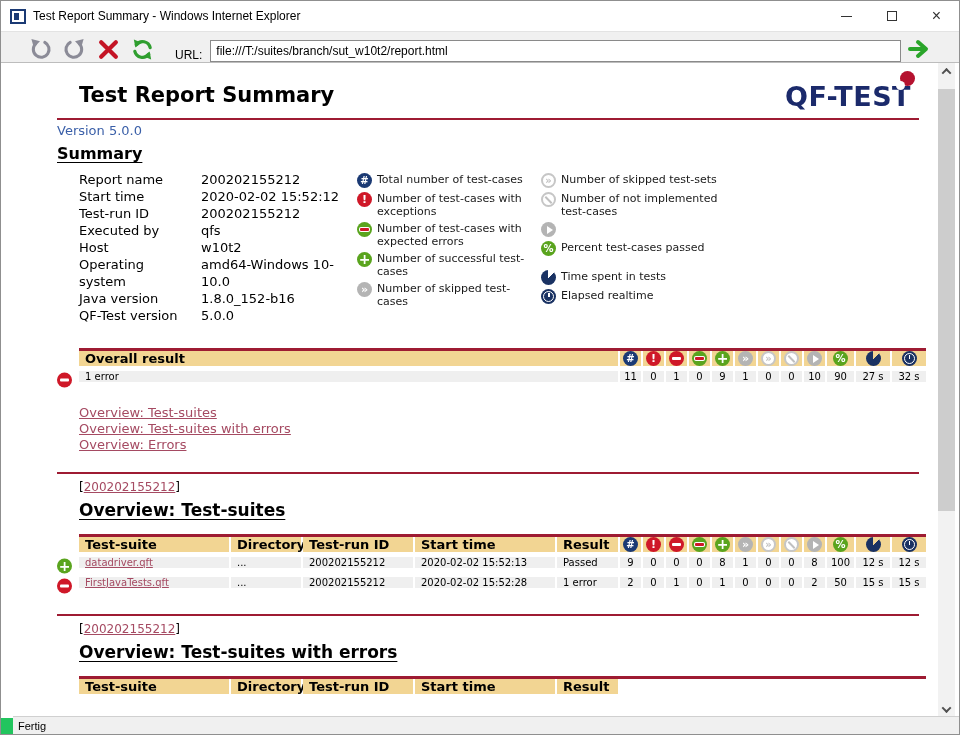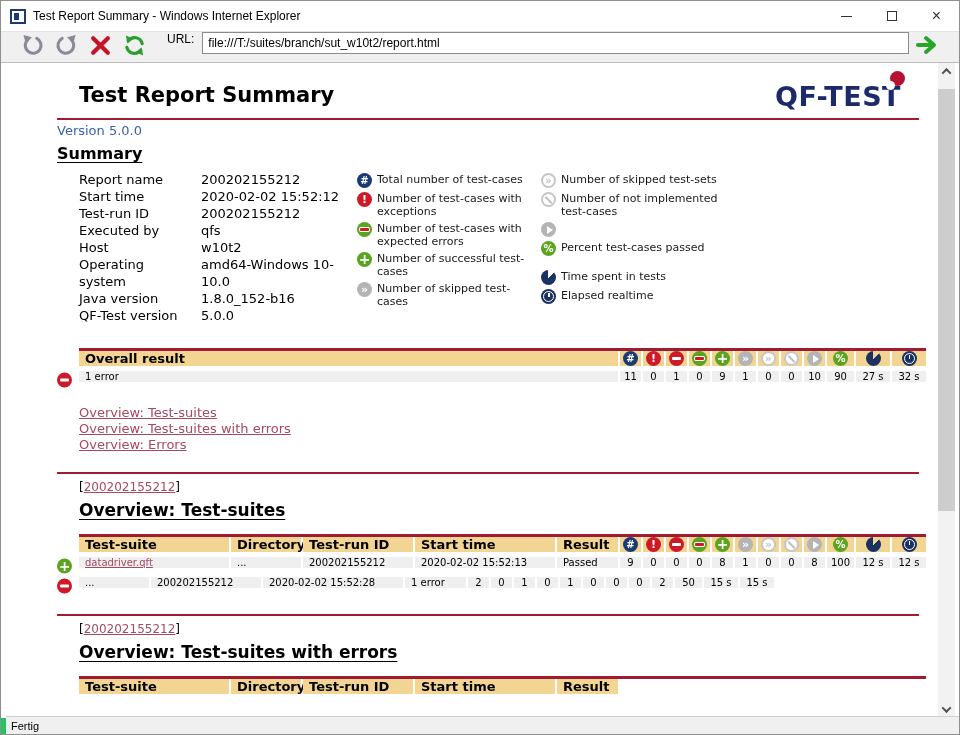--- a/index.html
+++ b/index.html
@@ -16,32 +16,32 @@
   .app-icon{width:16px;height:15px;margin:0 7px 0 9px;border:2px solid var(--navy);position:relative;background:#fff}
   .app-icon::after{content:"";position:absolute;left:2px;top:2px;right:5px;bottom:2px;background:var(--navy)}
   .title-text{font-size:12px;color:#000}
   .win-controls{position:absolute;right:0;top:0;height:30px;display:flex}
   .win-btn{width:45px;height:30px;display:flex;align-items:center;justify-content:center;color:#333}
   .glyph-min{width:11px;height:1px;background:#333}
   .glyph-max{width:10px;height:10px;border:1px solid #333}
   .glyph-close{font-size:16px;line-height:1;color:#333}
 
   
-  .toolbar{height:32px;background:#f0f0f0;border-top:1px solid #e3e3e3;border-bottom:1px solid #bdbdbd;display:flex;align-items:flex-start;padding:0 16px}
+  .toolbar{height:32px;background:#f0f0f0;border-top:1px solid #e3e3e3;border-bottom:1px solid #bdbdbd;display:flex;align-items:flex-end;padding:0 24px}
   .tb-btn{width:30px;height:26px;display:flex;align-items:center;justify-content:center;margin-right:4px}
   .url-label{font-size:12px;color:#000;margin:0 8px 0 14px}
   .url-input{flex:1;height:22px;border:1px solid #8a8a8a;background:#fff;font-family:"Liberation Sans",sans-serif;font-size:12px;padding:0 5px;color:#000}
   .go-btn{width:30px;height:26px;display:flex;align-items:center;justify-content:center;margin-left:4px}
 
   
   .content{height:655px;overflow:hidden;background:#fff;position:relative;padding:16px 40px 0 56px;font-family:"DejaVu Sans",sans-serif}
   .indent{margin-left:22px}
   .titlerow{display:flex;justify-content:space-between;align-items:flex-start}
   .page-title{font-size:21px;font-weight:bold;color:#000;margin-left:22px;margin-top:4px}
-  .brand{position:relative;margin-right:18px;margin-top:2px}
+  .brand{position:relative;margin-right:8px;margin-top:2px}
   .brand-text{font-size:27px;font-weight:bold;color:var(--brandNavy);letter-spacing:.5px}
   .brand-ball{position:absolute;right:-4px;top:-10px;width:15px;height:15px;border-radius:50%;background:#b5122f}
   .brand-ball::after{content:"";position:absolute;left:-4px;bottom:-4px;width:9px;height:9px;border-radius:50%;background:#fff}
   .rule{border:0;border-top:2px solid var(--accent);margin-top:6px}
   .version-line{text-align:left;font-size:13px;color:var(--versionBlue);margin-top:3px}
 
   .h2{font-size:16px;font-weight:bold;color:#000;text-decoration:underline;text-underline-offset:3px;margin-top:6px}
   .h2big{font-size:17px}
 
   
@@ -99,21 +99,21 @@
   
   .scrollbar{position:absolute;top:62px;right:4px;width:17px;height:655px;background:#f2f2f2}
   .sb-arrow{height:17px;display:flex;align-items:center;justify-content:center}
   .chev{width:7px;height:7px;border-left:2px solid #505050;border-top:2px solid #505050}
   .chev.up{transform:rotate(45deg) translate(1px,1px)}
   .chev.down{transform:rotate(225deg) translate(1px,1px)}
   .sb-thumb{position:absolute;top:26px;left:0;width:17px;height:422px;background:#cdcdcd}
   .sb-arrow.bottom{position:absolute;bottom:0;left:0;width:17px}
 
   
-  .statusbar{position:absolute;left:5px;right:0;bottom:0;height:18px;background:#f0f0f0;border-top:1px solid #d0d0d0;display:flex;align-items:center;font-size:11px;color:#000;padding-left:5px;font-family:"Liberation Sans",sans-serif}
+  .statusbar{position:absolute;left:12px;right:0;bottom:0;height:18px;background:#f0f0f0;border-top:1px solid #d0d0d0;display:flex;align-items:center;font-size:11px;color:#000;padding-left:5px;font-family:"Liberation Sans",sans-serif}
 </style>
 </head>
 <body>
 
 <div class="win">
 
   <div class="titlebar">
     <span class="app-icon"></span>
     <span class="title-text">Test Report Summary - Windows Internet Explorer</span>
     <div class="win-controls">
@@ -392,20 +392,23 @@
           <span class="mcol vcell">0</span>
           <span class="mcol vcell">8</span>
           <span class="mcol vcell pct">100</span>
           <span class="mcol vcell time">12 s</span>
           <span class="mcol vcell time">12 s</span>
         </div>
       <div class="rrow drow">
         <span class="gut">
             <span class="ic ic-err"></span>
           </span>
+        <span class="lcell vcell c1">
+            <a class="rlink" href="#">FirstJavaTests.qft</a>
+          </span>
         <span class="lcell vcell c2">...</span>
         <span class="lcell vcell c3">200202155212</span>
         <span class="lcell vcell c4">2020-02-02 15:52:28</span>
         <span class="lcell vcell c5">1 error</span>
       <span class="mcol vcell">2</span>
           <span class="mcol vcell">0</span>
           <span class="mcol vcell">1</span>
           <span class="mcol vcell">0</span>
           <span class="mcol vcell">1</span>
           <span class="mcol vcell">0</span>

